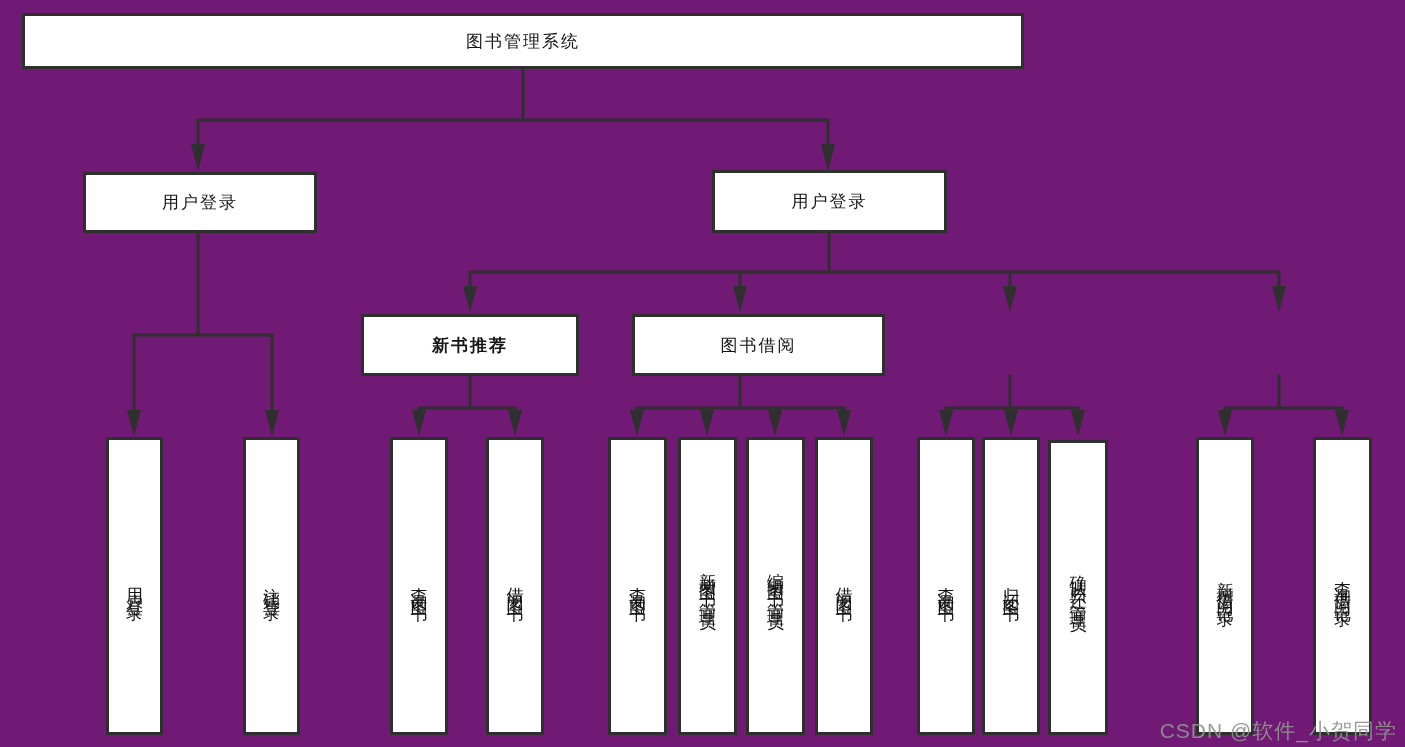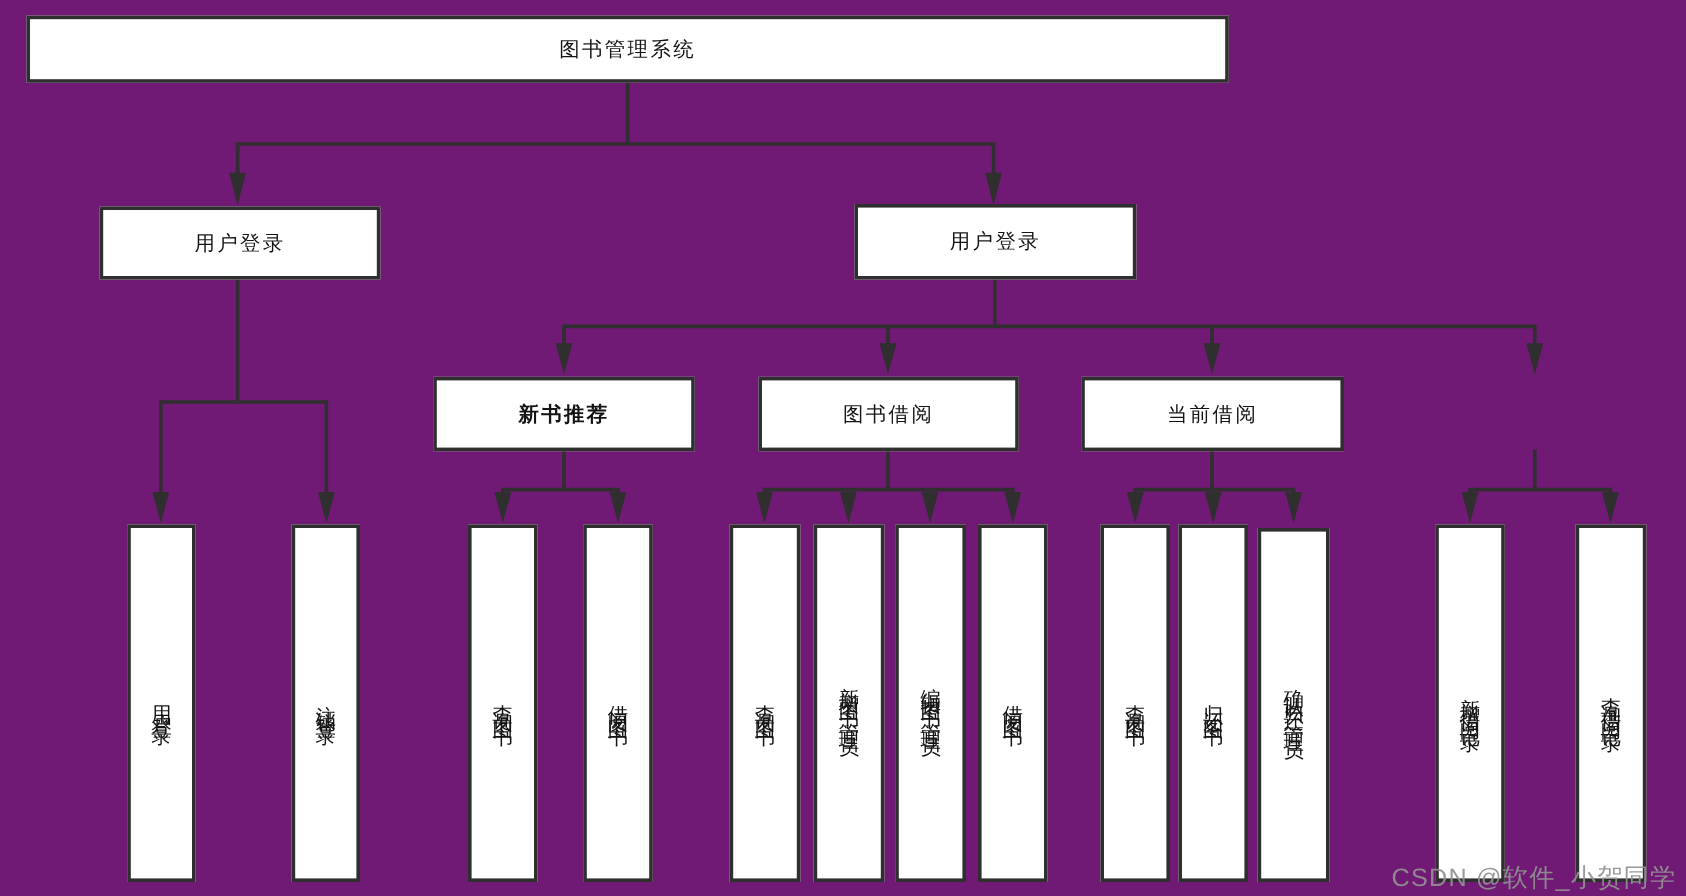--- a/index.html
+++ b/index.html
@@ -109,25 +109,22 @@
   <div class="node" style="left:83px; top:172px; width:234px; height:61px;">
     <span>用户登录</span>
   </div>
   <div class="node" style="left:712px; top:170px; width:235px; height:63px;">
     <span>用户登录</span>
   </div>
 
   <div class="node" style="left:361px; top:314px; width:218px; height:62px;font-weight:bold;">
     <span>新书推荐</span>
   </div>
-  <div class="node" style="left:632px; top:314px; width:217px; height:62px;">
+  <div class="node" style="left:632px; top:314px; width:253px; height:62px;">
     <span>图书借阅</span>
-  </div>
-  <div class="node" style="left:901px; top:314px; width:219px; height:62px;">
-    <span>当前借阅</span>
   </div>
 
   <div class="vnode" style="left:106px; top:437px; width:57px; height:298px;">
     <span>用户登录</span>
   </div>
   <div class="vnode" style="left:243px; top:437px; width:57px; height:298px;">
     <span>注销登录</span>
   </div>
 
   <div class="vnode" style="left:390px; top:437px; width:58px; height:298px;">

